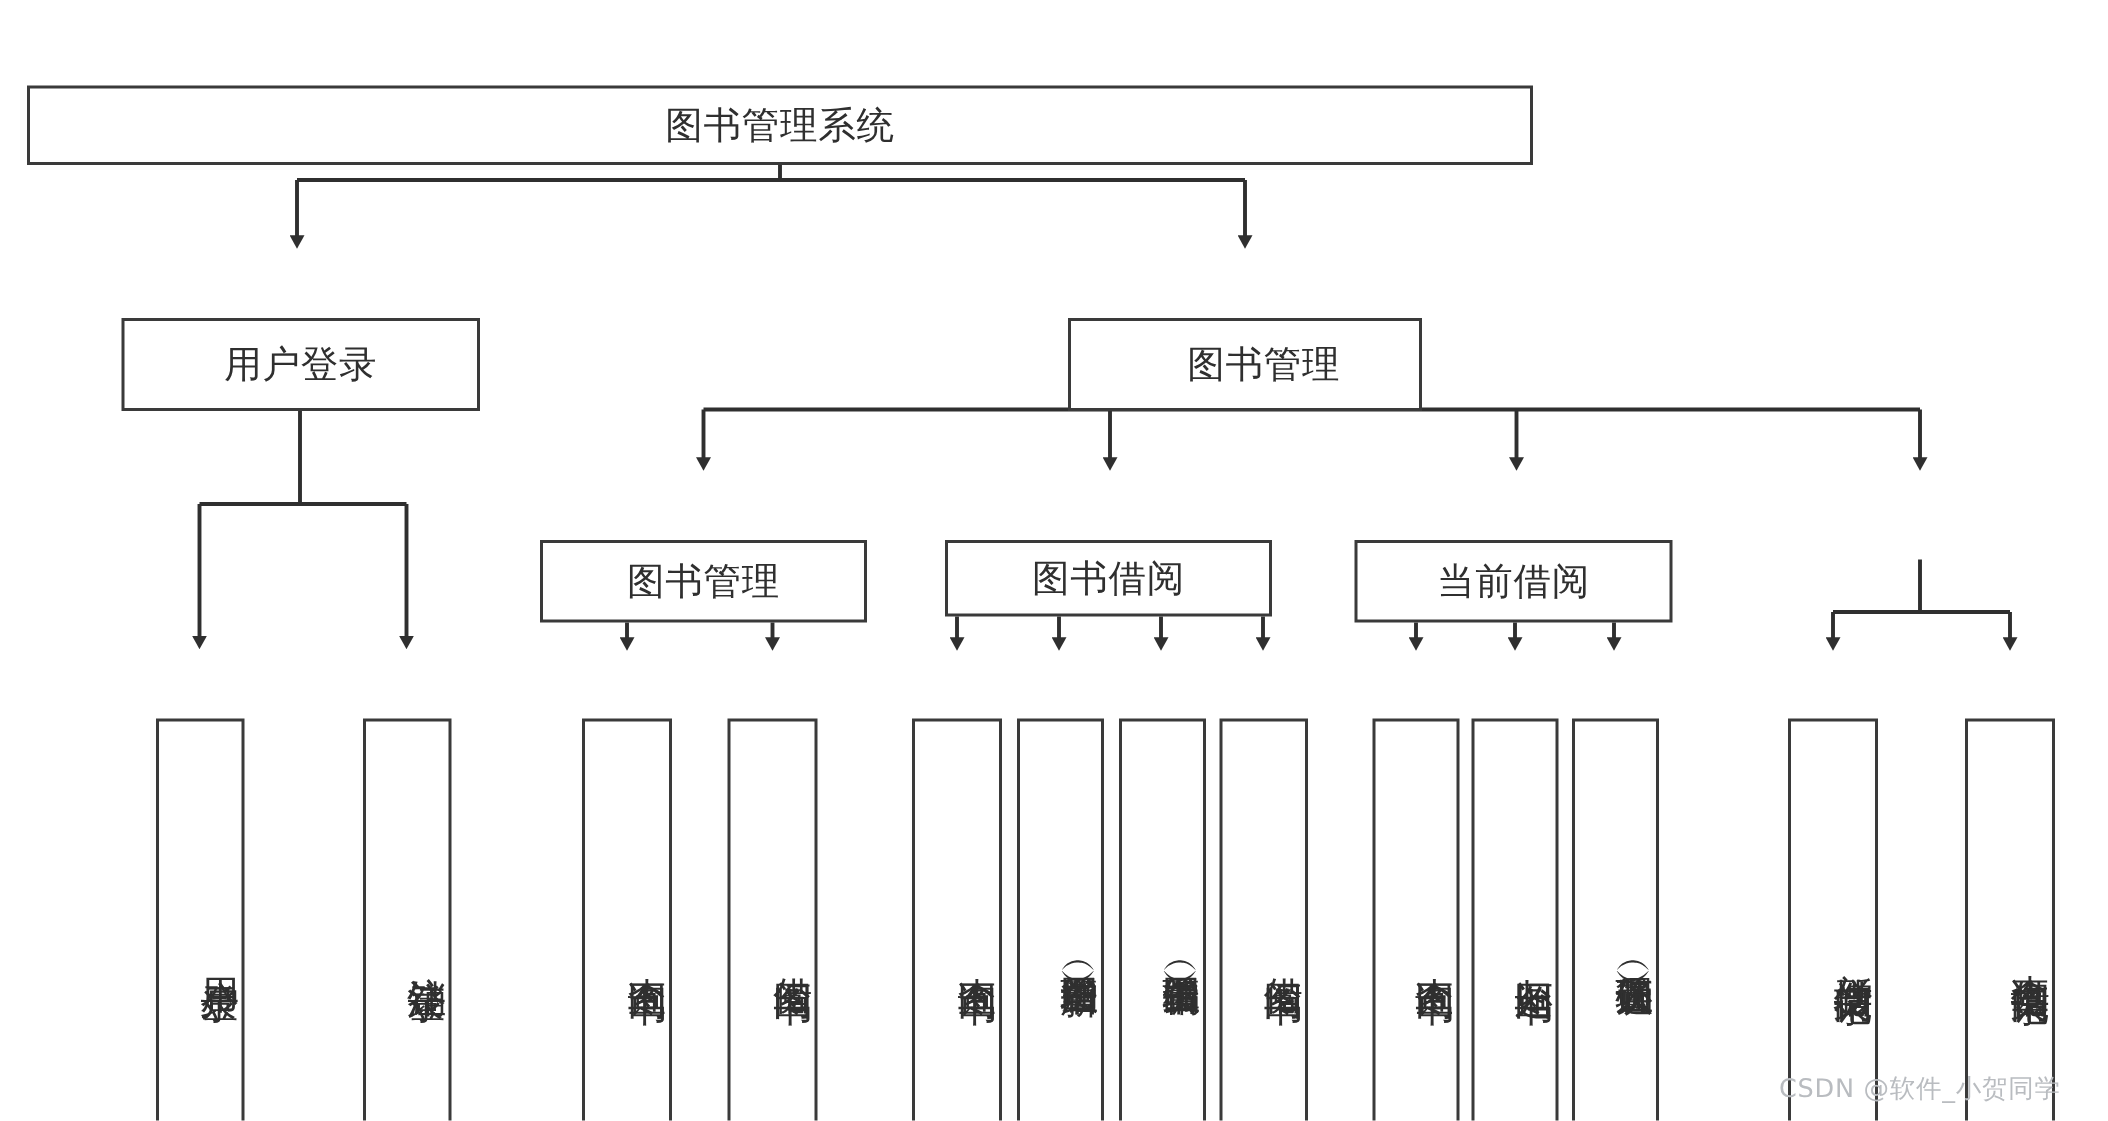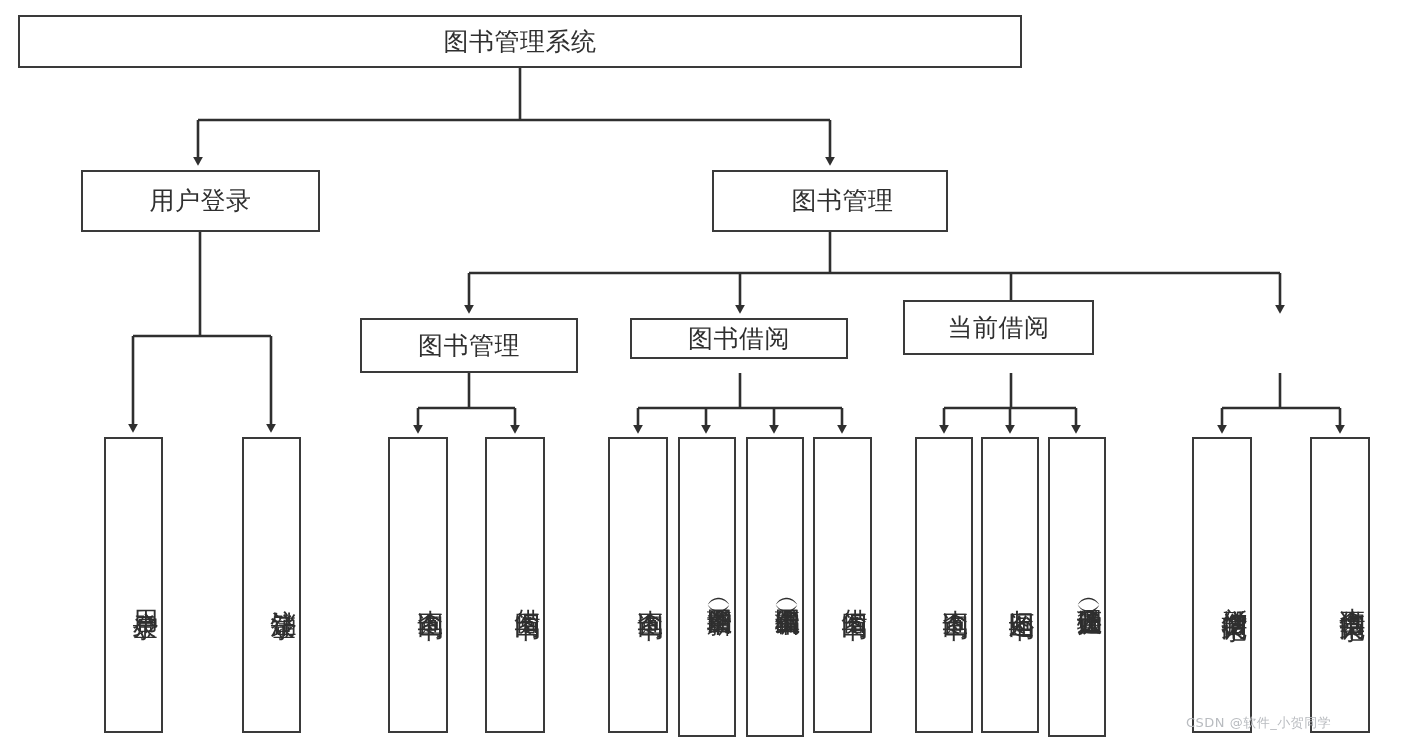--- a/index.html
+++ b/index.html
@@ -32,20 +32,21 @@
     position: absolute;
     box-sizing: border-box;
     border: 2.5px solid #3a3a3a;
     background: #ffffff;
     display: flex;
     align-items: center;
     justify-content: center;
     text-align: center;
     color: #2f2f2f;
     letter-spacing: 0.5px;
+    margin-top: 42px;
   }
   .node.horiz {
     font-size: 25px;
     line-height: 1.1;
   }
   .node.root {
     font-size: 25px;
   }
   .node.vert {
     writing-mode: vertical-rl;
@@ -59,21 +60,21 @@
   }
   .node.vert.tall {
     padding-top: 6px;
     font-size: 25px;
     letter-spacing: 0px;
   }
   .watermark {
     position: absolute;
     left: 1186px;
     top: 714px;
-    font-size: 13px;
+    font-size: 17px;
     color: #b9bcc0;
     white-space: nowrap;
     letter-spacing: 0.5px;
     text-align: center;
   }
 </style>
 </head>
 <body>
 
 <div id="canvas">
@@ -128,22 +129,22 @@
 
     </g>
   </svg>
 
   <div class="node root" style="left:18px; top:15px; width:1004px; height:53px;">图书管理系统</div>
 
   <div class="node horiz" style="left:81px; top:170px; width:239px; height:62px;">用户登录</div>
   <div class="node horiz" style="left:712px; top:170px; width:236px; height:62px;padding-left:25px;">图书管理</div>
 
   <div class="node horiz" style="left:360px; top:318px; width:218px; height:55px;">图书管理</div>
-  <div class="node horiz" style="left:630px; top:318px; width:218px; height:41px;">图书借阅</div>
-  <div class="node horiz" style="left:903px; top:300px; width:191px; height:55px;">当前借阅</div>
+  <div class="node horiz" style="left:630px; top:318px; width:218px; height:51px;">图书借阅</div>
+  <div class="node horiz" style="left:903px; top:318px; width:212px; height:55px;">当前借阅</div>
 
   <div class="node vert" style="left:104px; top:437px; width:59px; height:296px;">用户登录</div>
   <div class="node vert" style="left:242px; top:437px; width:59px; height:296px;">注销登录</div>
 
   <div class="node vert" style="left:388px; top:437px; width:60px; height:296px;">查询图书</div>
   <div class="node vert" style="left:485px; top:437px; width:60px; height:296px;">借阅图书</div>
 
   <div class="node vert" style="left:608px; top:437px; width:60px; height:296px;">查询图书</div>
   <div class="node vert tall" style="left:678px; top:437px; width:58px; height:300px;">新增图书（管理员）</div>
   <div class="node vert tall" style="left:746px; top:437px; width:58px; height:300px;">编辑图书（管理员）</div>

